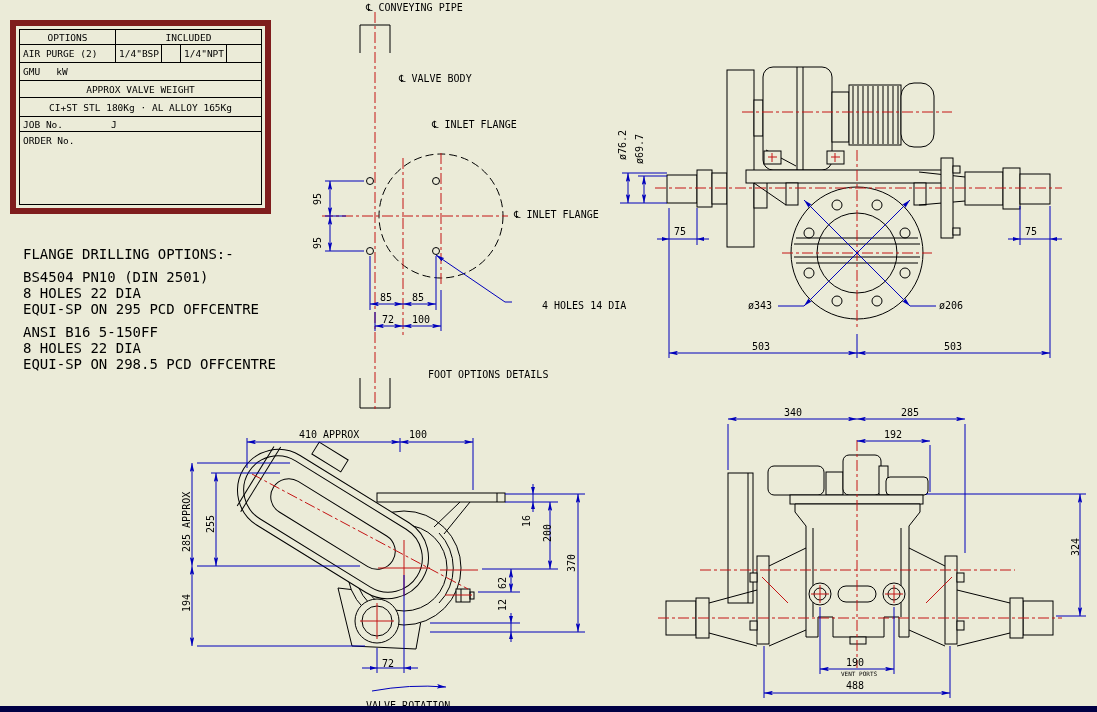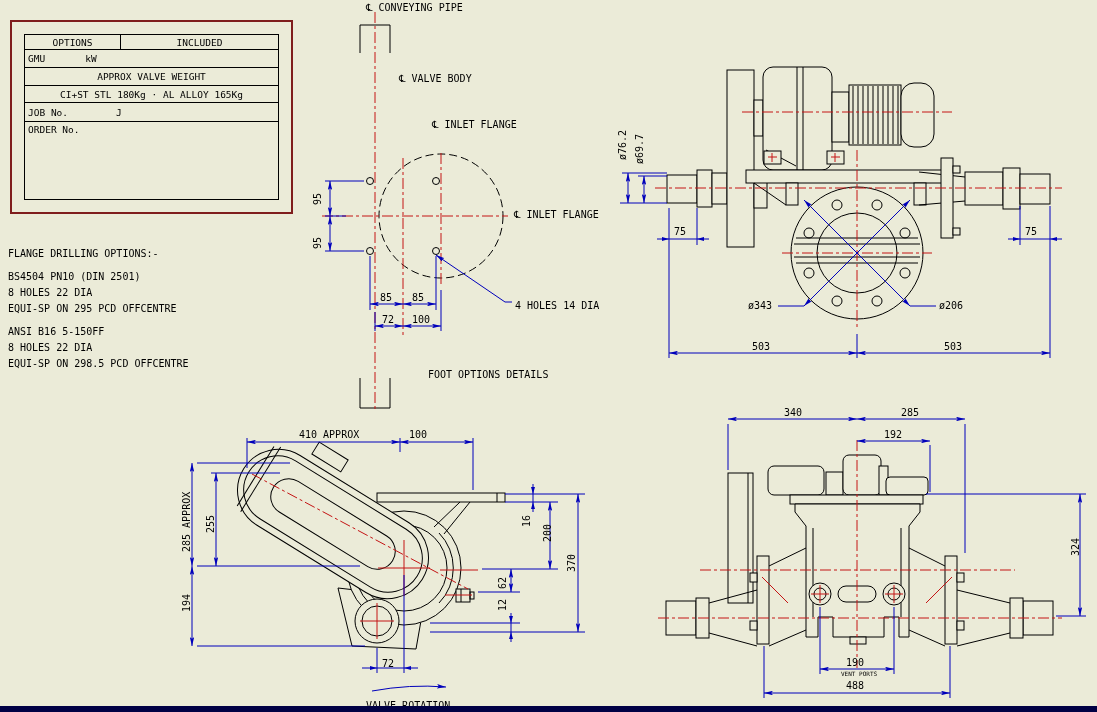--- a/index.html
+++ b/index.html
@@ -10,53 +10,60 @@
 .k{stroke:#000;fill:none;stroke-width:1}
 .kf{stroke:#000;fill:var(--background,#ebebd8);stroke-width:1}
 .d{stroke:var(--dimension,#0000bb);fill:none;stroke-width:1}
 .df{fill:var(--dimension,#0000bb);stroke:none}
 .c{stroke:var(--centerline,#c41414);fill:none;stroke-width:1;stroke-dasharray:11 3 3 3}
 .cs{stroke:var(--centerline,#c41414);fill:none;stroke-width:1}
 .lbl{position:absolute;font-size:10px;line-height:11px;white-space:nowrap}
 .rot{transform:rotate(-90deg);transform-origin:0 0}
 .tiny{font-size:6px;line-height:6px}
 
-.options-table{position:absolute;left:10px;top:20px;width:283px;height:194px;border:2px solid #7f1d1d;padding:12px;background:var(--background,#ebebd8)}
+.options-table{position:absolute;left:10px;top:20px;width:261px;height:194px;border:6px solid #7f1d1d;padding:3px;background:var(--background,#ebebd8)}
 .ot-inner{border:1px solid #000;width:100%;height:100%;display:grid;
   grid-template-rows:15px 18px 18px 17px 19px 15px 16px 18px 18px 1fr;font-size:9.5px}
 .tr{display:grid;border-bottom:1px solid #000;align-items:center}
 .tr:last-child{border-bottom:none}
 .tr.hdr{grid-template-columns:95px 1fr}
 .tr.opt{grid-template-columns:95px 46px 19px 46px 1fr}
 .tr.full{grid-template-columns:1fr}
 .td{height:100%;display:flex;align-items:center;padding:0 3px;overflow:hidden}
 .td+.td{border-left:1px solid #000}
 .td.ctr{justify-content:center}
 .td.top{align-items:flex-start;padding-top:2px}
 
-.notes{position:absolute;left:8px;top:246px;font-size:10px;line-height:16px}
+.notes{position:absolute;left:23px;top:246px;font-size:14px;line-height:16px}
 .notes .title{margin-bottom:7px}
 .notes .grp2{margin-top:7px}
 .bottom-bar{position:absolute;left:0;top:706px;width:1097px;height:6px;background:var(--bottom-bar,#000044)}
 </style>
 </head>
 <body>
 
 <div class="sheet">
 
   <div class="options-table">
     <div class="ot-inner">
       <div class="tr hdr">
         <div class="td ctr">OPTIONS</div>
         <div class="td ctr">INCLUDED</div>
       </div>
+      <div class="tr opt">
+        <div class="td">AIR PURGE (2)</div>
+        <div class="td">1/4"BSP</div>
+        <div class="td"></div>
+        <div class="td">1/4"NPT</div>
+        <div class="td"></div>
+      </div>
       <div class="tr full">
         <div class="td">
             <span>GMU</span>
-            <span style="margin-left:40px">kW</span>
+            <span style="margin-left:16px">kW</span>
           </div>
       </div>
       <div class="tr full">
         <div class="td ctr">APPROX VALVE WEIGHT</div>
       </div>
       <div class="tr full">
         <div class="td ctr">CI+ST STL 180Kg · AL ALLOY 165Kg</div>
       </div>
       <div class="tr full">
         <div class="td">
@@ -367,21 +374,21 @@
       <line class="d" x1="764" y1="646" x2="764" y2="698"></line>
       <line class="d" x1="950" y1="646" x2="950" y2="698"></line>
       <line class="d" x1="764" y1="693" x2="950" y2="693" marker-start="url(#aV)" marker-end="url(#aV)"></line>
     </g>
   </svg>
 
   <span class="lbl" style="left:366px;top:2px">℄ CONVEYING PIPE</span>
   <span class="lbl" style="left:399px;top:73px">℄ VALVE BODY</span>
   <span class="lbl" style="left:432px;top:119px">℄ INLET FLANGE</span>
   <span class="lbl" style="left:514px;top:209px">℄ INLET FLANGE</span>
-  <span class="lbl" style="left:515px;top:300px">4 HOLES 14 DIA</span>
+  <span class="lbl" style="left:542px;top:300px">4 HOLES 14 DIA</span>
   <span class="lbl" style="left:428px;top:369px">FOOT OPTIONS DETAILS</span>
   <span class="lbl rot" style="left:312px;top:205px">95</span>
   <span class="lbl rot" style="left:312px;top:249px">95</span>
   <span class="lbl" style="left:380px;top:292px">85</span>
   <span class="lbl" style="left:412px;top:292px">85</span>
   <span class="lbl" style="left:382px;top:314px">72</span>
   <span class="lbl" style="left:412px;top:314px">100</span>
 
   <span class="lbl rot" style="left:617px;top:160px">ø76.2</span>
   <span class="lbl rot" style="left:634px;top:164px">ø69.7</span>

